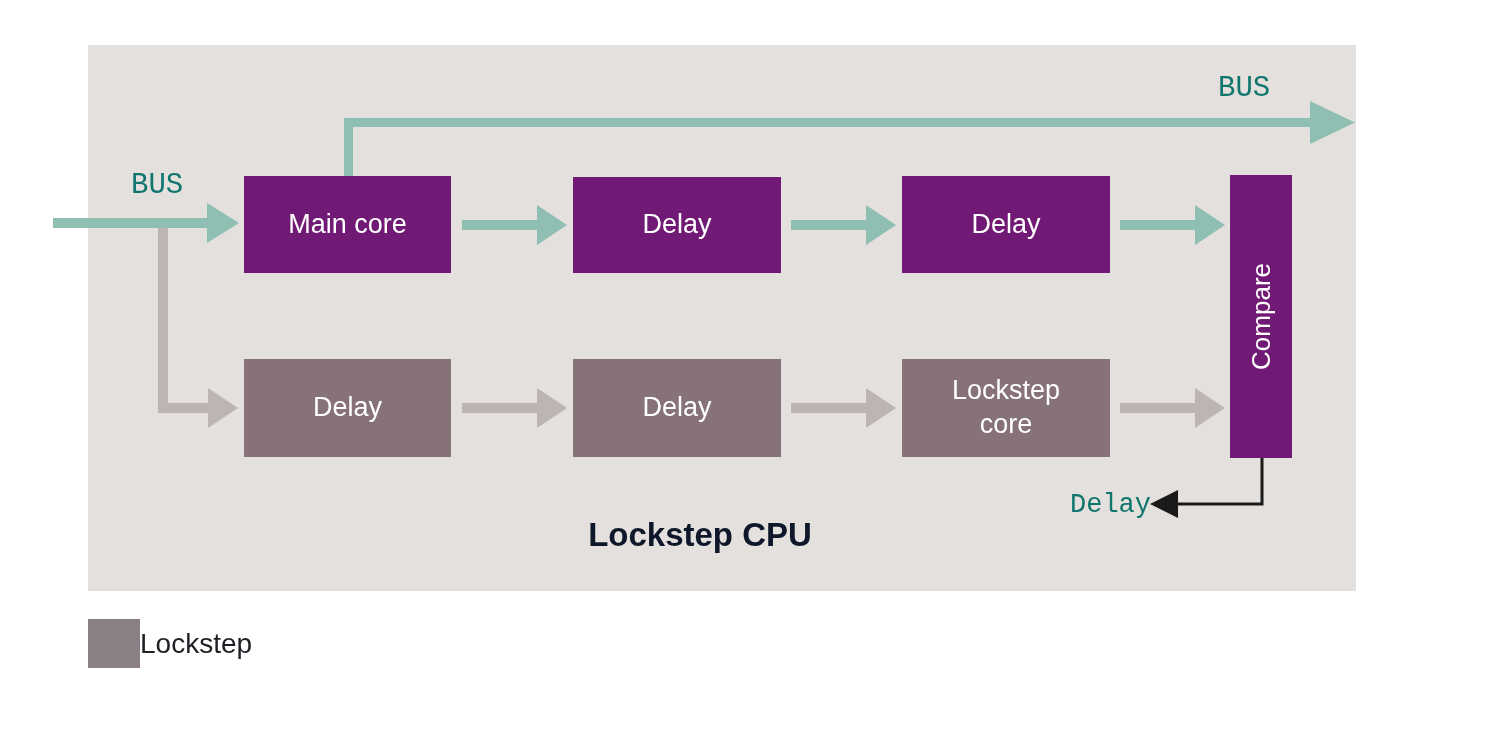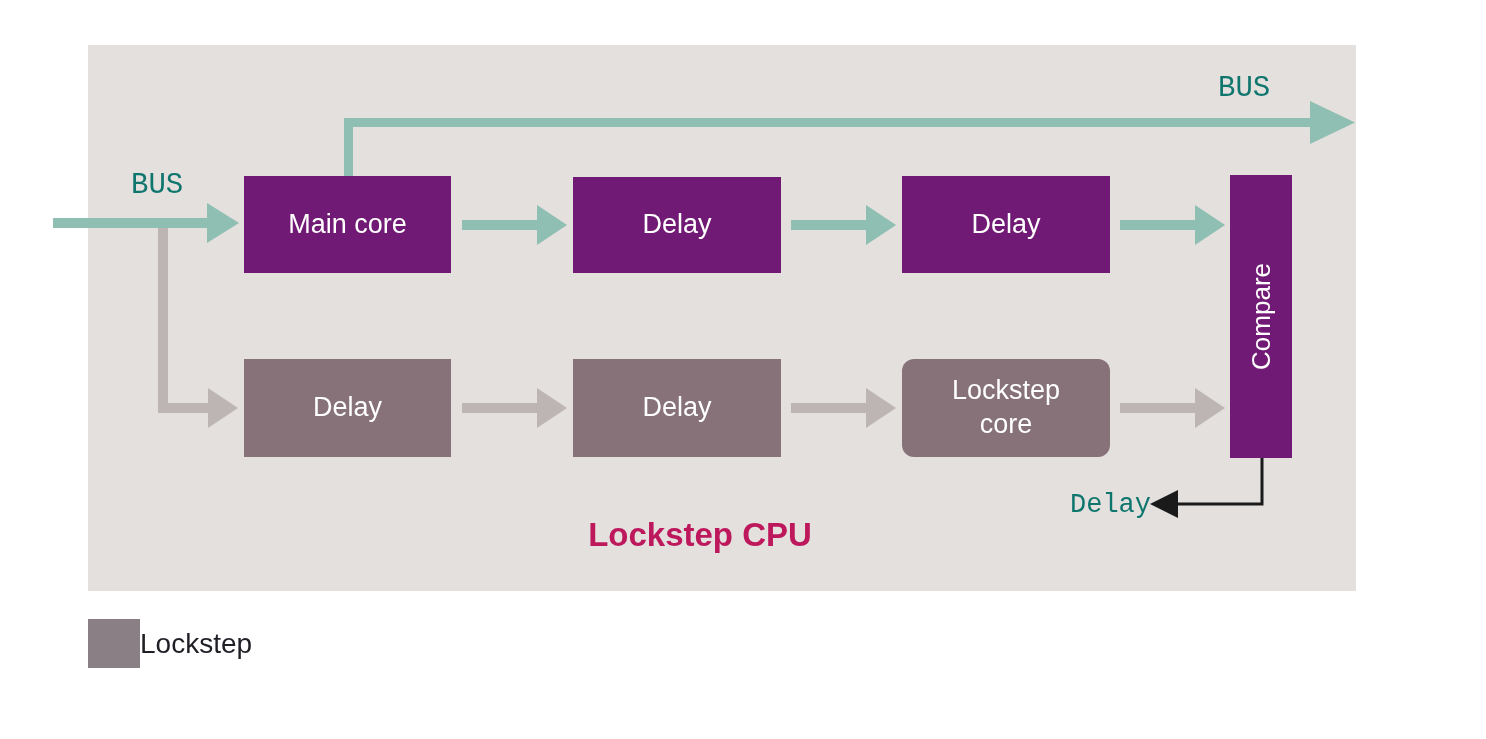--- a/index.html
+++ b/index.html
@@ -41,21 +41,21 @@
     line-height: 1.25;
     text-align: center;
   }
   .teal { background: #701a75; }
   .mauve { background: #867278; }
   #block-main-core   { left: 244px; top: 176px; width: 207px; height: 97px; }
   #block-delay-top-1 { left: 573px; top: 177px; width: 208px; height: 96px; }
   #block-delay-top-2 { left: 902px; top: 176px; width: 208px; height: 97px; }
   #block-delay-bot-1 { left: 244px; top: 359px; width: 207px; height: 98px; }
   #block-delay-bot-2 { left: 573px; top: 359px; width: 208px; height: 98px; }
-  #block-lockstep-core { left: 902px; top: 359px; width: 208px; height: 98px; border-radius: 12px; }
+  #block-lockstep-core { left: 902px; top: 359px; width: 208px; height: 98px; }
   #block-lockstep-core span { display: inline-block; max-width: 140px; }
   #block-compare { left: 1230px; top: 175px; width: 62px; height: 283px; }
   #block-compare .vtext {
     writing-mode: vertical-rl;
     transform: rotate(180deg);
     font-size: 26px;
     white-space: nowrap;
   }
   .flabel {
     position: absolute;
@@ -67,21 +67,21 @@
   #bus-label-top  { left: 1218px; top: 72px; font-size: 29px; }
   #error-label    { left: 1070px; top: 490px; font-size: 27px; }
   #diagram-title {
     position: absolute;
     left: 500px;
     top: 516px;
     width: 400px;
     text-align: center;
     font-size: 33px;
     font-weight: bold;
-    color: #be185d;
+    color: #0f172a;
   }
   #legend {
     position: absolute;
     left: 88px;
     top: 619px;
     display: flex;
     align-items: center;
   }
   #legend-swatch {
     width: 52px;

